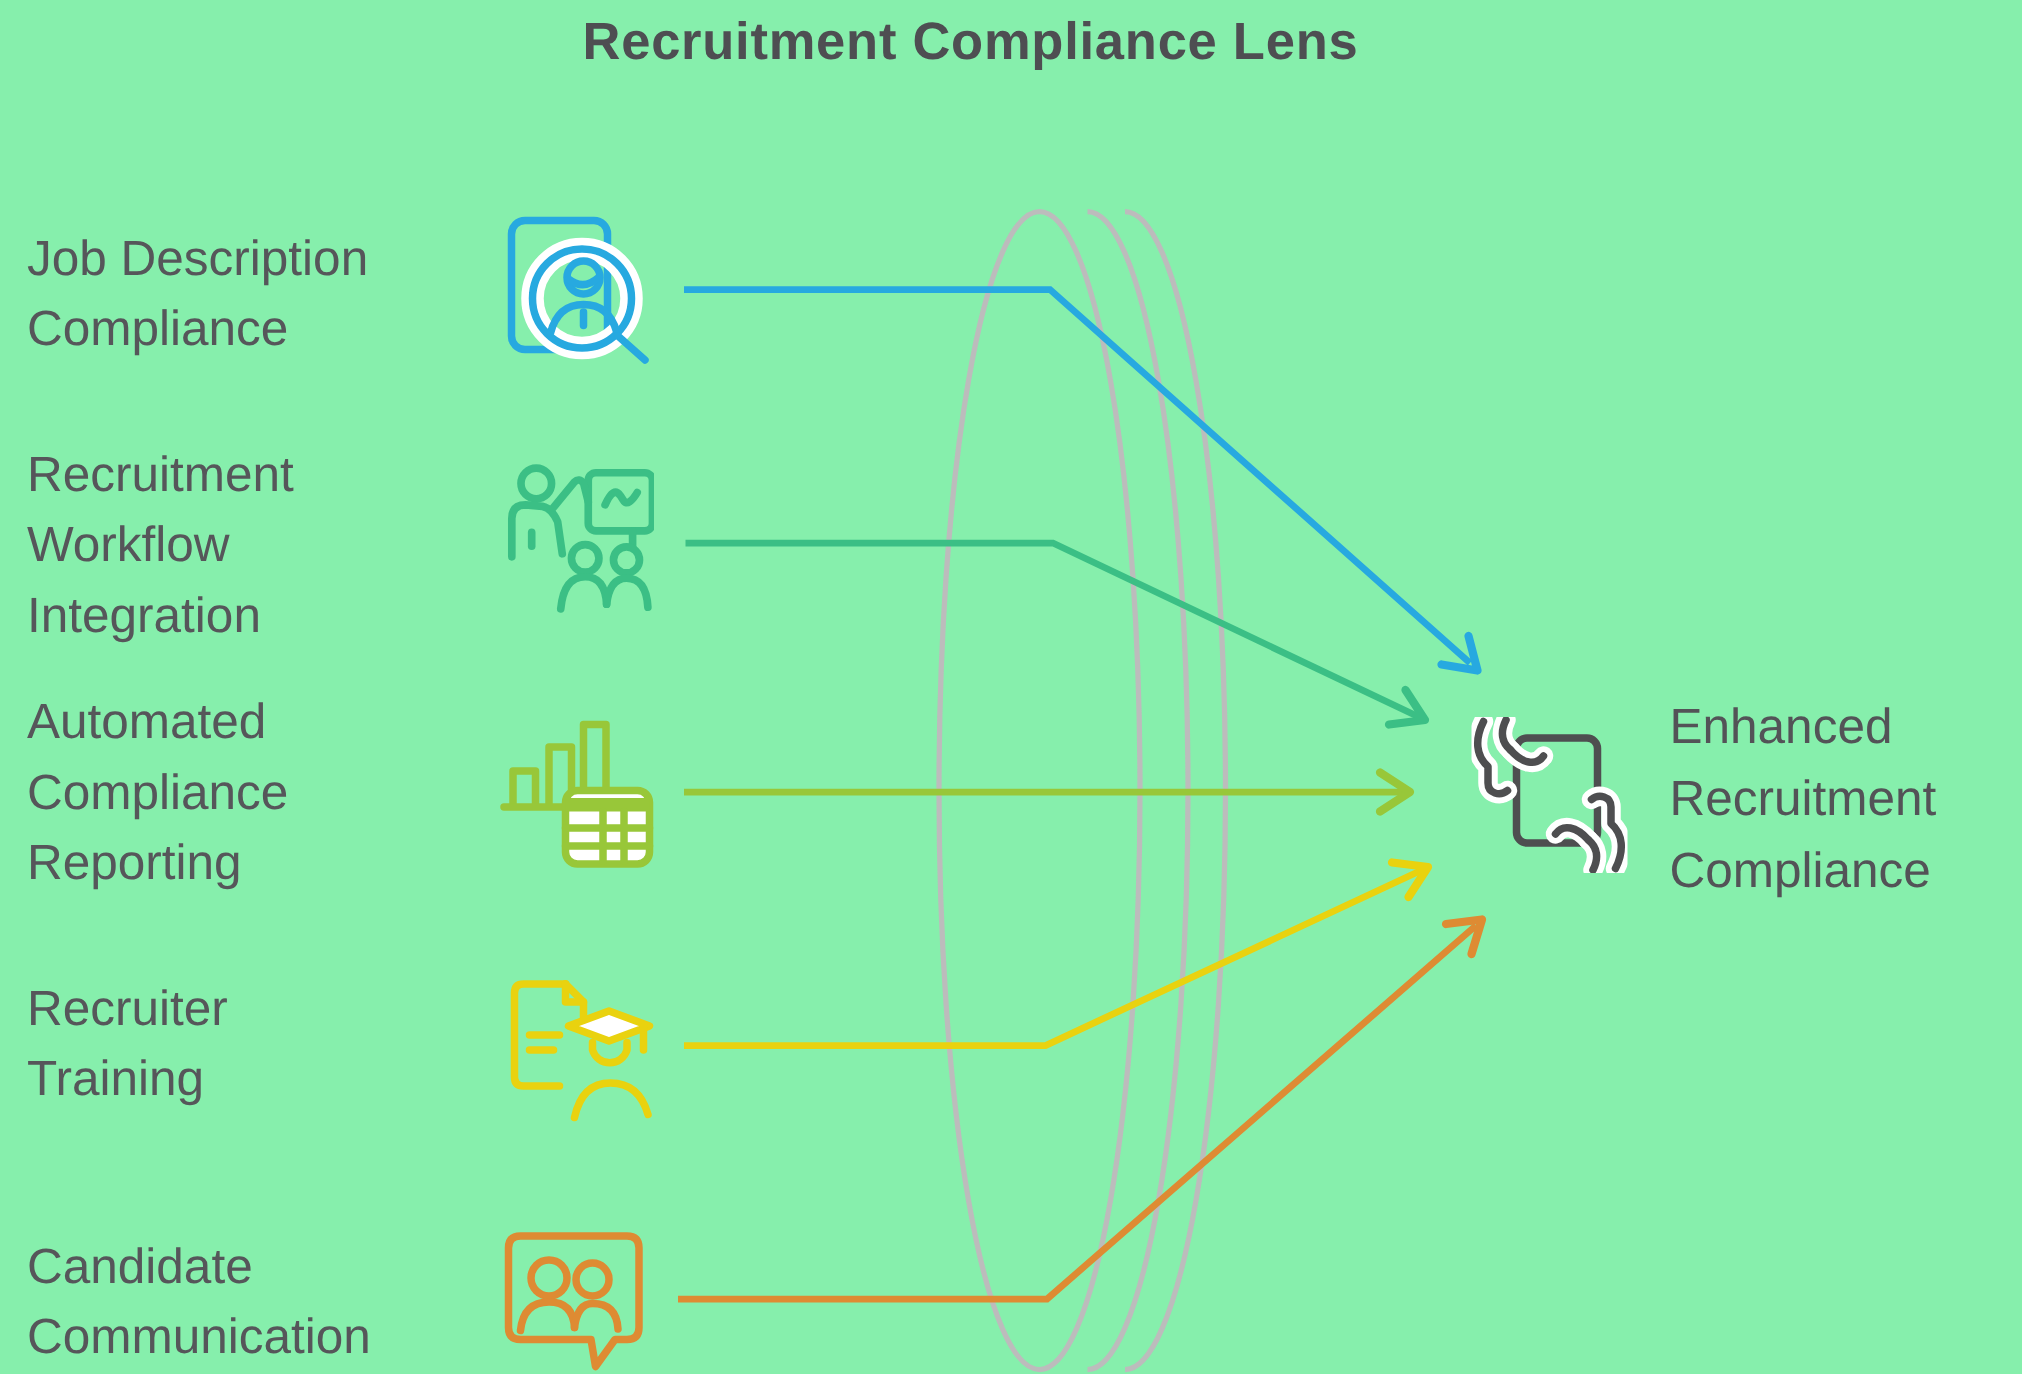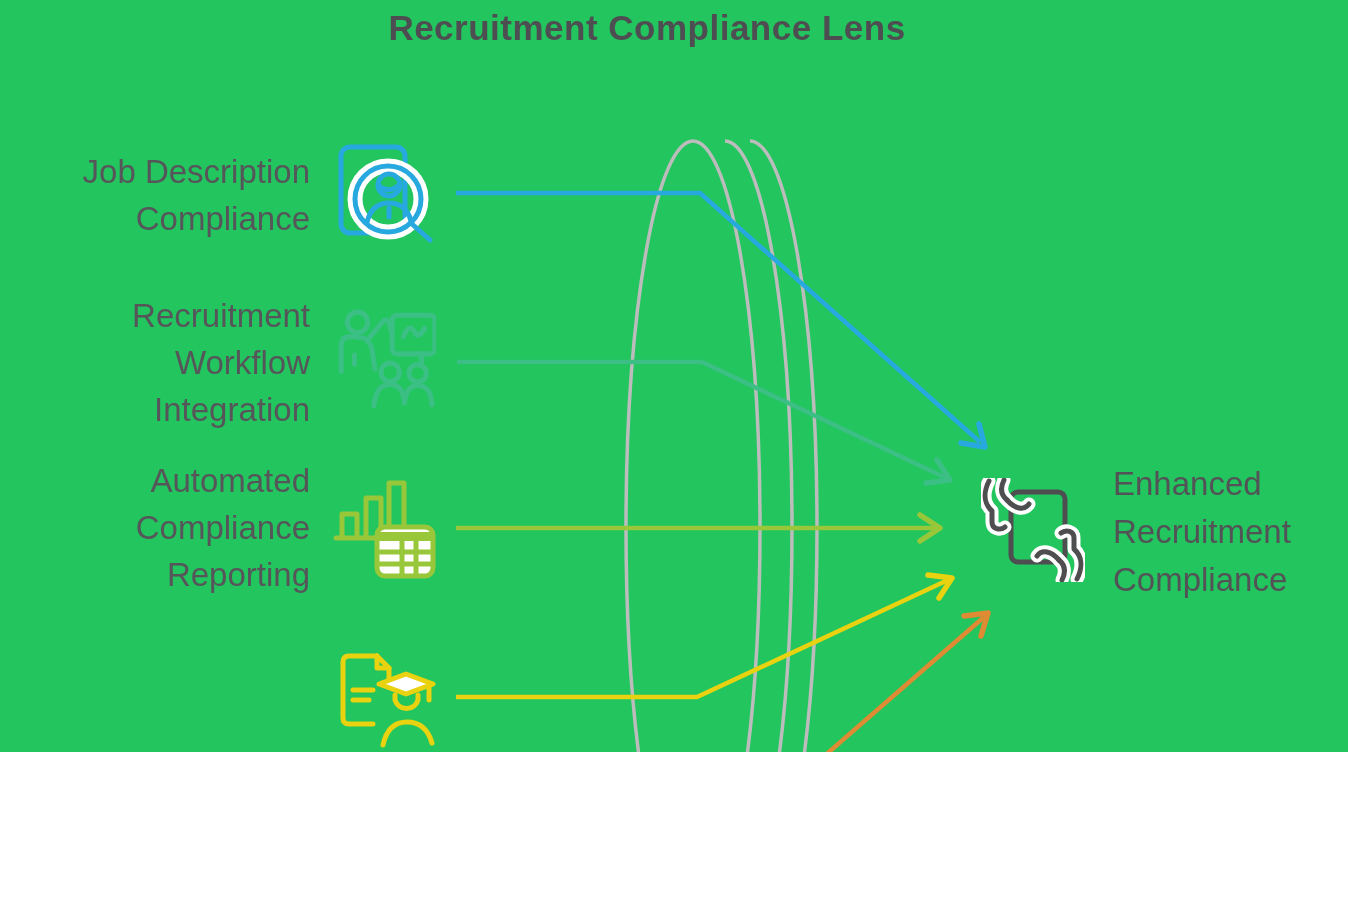--- a/index.html
+++ b/index.html
@@ -1,21 +1,21 @@
 <!DOCTYPE html>
 <html><head>
 <meta charset="utf-8">
 <style>
   html,body{margin:0;padding:0;background:#fff;}
-  .canvas{position:relative;width:1348px;height:752px;background:#22c55e;overflow:hidden;
+  .canvas{position:relative;width:1348px;height:916px;background:#86efac;overflow:hidden;
           font-family:"Liberation Sans","DejaVu Sans",sans-serif;}
   .title{position:absolute;left:347px;top:8px;width:600px;text-align:center;
          font-size:35px;font-weight:700;color:#4e4e52;letter-spacing:0.5px;}
   .overlay{position:absolute;left:0;top:0;width:1348px;height:916px;}
-  .label{position:absolute;width:292px;left:18px;text-align:right;color:#56565a;
+  .label{position:absolute;width:292px;left:18px;text-align:left;color:#56565a;
          font-size:33px;line-height:47px;white-space:pre-line;font-weight:400;}
   .label-1{top:148px;}
   .label-2{top:292px;}
   .label-3{top:457px;}
   .label-4{top:648px;}
   .label-5{top:820px;}
   .result-label{position:absolute;left:1113px;top:460px;width:250px;text-align:left;
          color:#535357;font-size:33px;line-height:48px;white-space:pre-line;font-weight:400;}
   .icon{position:absolute;}
   .icon-1{left:333px;top:140px;width:104px;height:104px;}
@@ -58,20 +58,24 @@
   </svg>
 
   <div class="label label-1">Job Description
 Compliance</div>
   <div class="label label-2">Recruitment
 Workflow
 Integration</div>
   <div class="label label-3">Automated
 Compliance
 Reporting</div>
+  <div class="label label-4">Recruiter
+Training</div>
+  <div class="label label-5">Candidate
+Communication</div>
 
   <svg class="icon icon-1" viewBox="0 0 104 104">
     <g fill="none" stroke-width="5" stroke-linecap="round" stroke-linejoin="round" stroke="#27a9e0">
       <rect x="8" y="7" width="64" height="86" rx="9"></rect>
       <circle cx="55" cy="59" r="33" stroke="#ffffff" stroke-width="15"></circle>
       <circle cx="55" cy="59" r="33"></circle>
       <circle cx="56" cy="45" r="11"></circle>
       <path d="M46,46 Q56,54 66,45"></path>
       <path d="M34,82 Q39,63 56,63 Q73,63 78,81"></path>
       <line x1="56" y1="68" x2="56" y2="77"></line>

